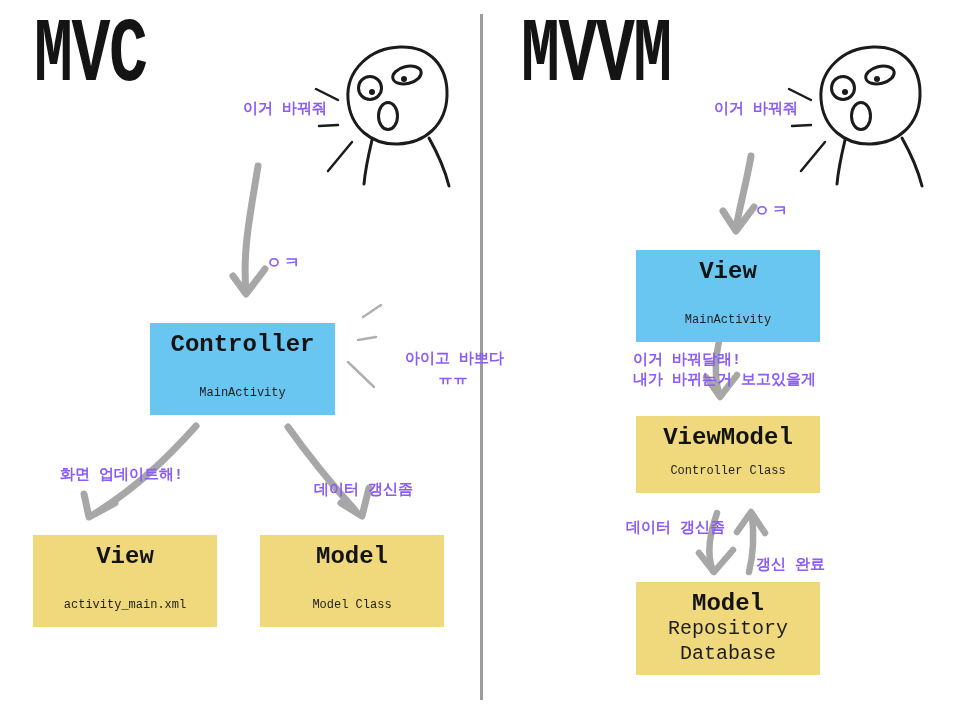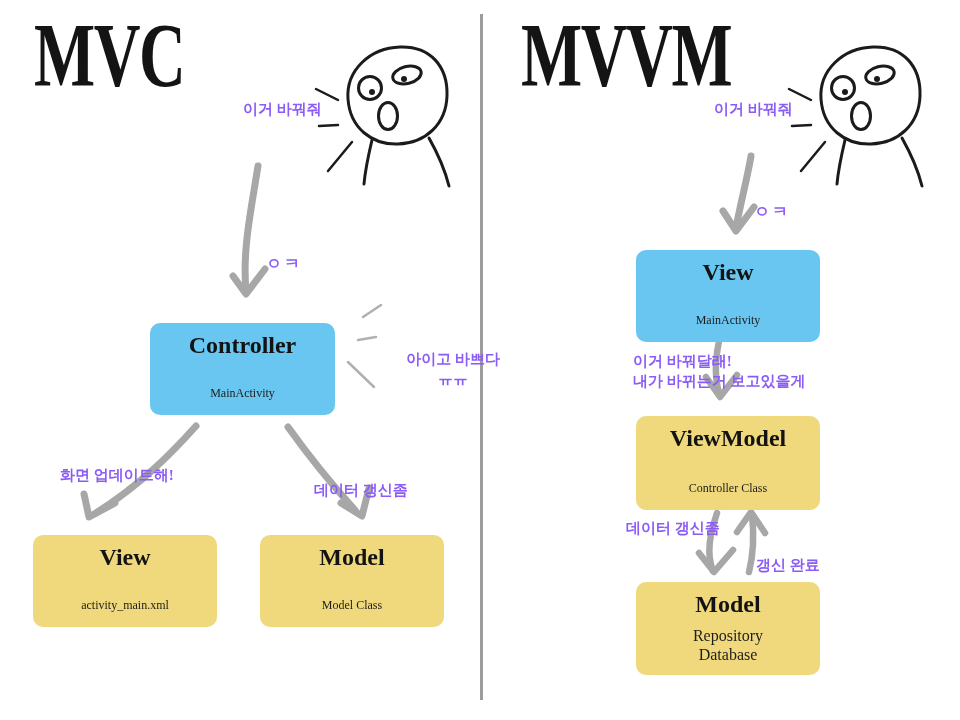--- a/index.html
+++ b/index.html
@@ -1,45 +1,45 @@
 <!DOCTYPE html>
 <html style="--box_blue: #69c6f1; --box_yellow: #f0d97c; --arrow_gray: #a7a7a7; --divider_gray: #9c9c9c; --ink: #1b1b1b;"><head>
 <meta charset="utf-8">
 <style>
   * { margin:0; padding:0; box-sizing:border-box; }
   html,body { background:#fff; }
   #stage {
     position:relative; width:960px; height:720px; background:#ffffff;
-    font-family:Liberation Serif, serif; overflow:hidden; color:#111;
+    font-family:Liberation Mono, monospace; overflow:hidden; color:#111;
   }
   .divider {
     position:absolute; left:480px; top:14px; width:3px; height:686px;
     background:var(--divider_gray,#9c9c9c);
   }
   .panel-title {
     position:absolute; font-size:90px; font-weight:bold; line-height:1;
     letter-spacing:-2px; color:#141414; transform:scaleX(0.72);
     transform-origin:left top; white-space:nowrap; z-index:4;
   }
   #overlay { position:absolute; left:0; top:0; z-index:1; }
   .ink { stroke:var(--ink,#1b1b1b); fill:none; stroke-linecap:round; stroke-linejoin:round; }
   .ink-fill { fill:var(--ink,#1b1b1b); stroke:none; }
   .head-fill { fill:#ffffff; }
   .garrow { stroke:var(--arrow_gray,#a7a7a7); fill:none; stroke-linecap:round; stroke-linejoin:round; }
   .stress { stroke:#b0b0b0; fill:none; stroke-linecap:round; }
   .box {
     position:absolute; width:184px; height:92px; z-index:3;
     display:flex; flex-direction:column; align-items:center;
-    justify-content:space-between; padding:9px 4px 14px 4px; text-align:center;border-radius:10px;
+    justify-content:space-between; padding:9px 4px 14px 4px; text-align:center;
   }
   .box.blue { background:var(--box_blue,#69c6f1); }
   .box.yellow { background:var(--box_yellow,#f0d97c); }
   .box-title { font-size:24px; font-weight:bold; color:#131313; line-height:1.1; }
   .box-sub { font-size:12px; color:#1d1d1d; line-height:1.15; }
-  .box-sub.small { font-size:16px; line-height:1.22; }
+  .box-sub.small { font-size:20px; line-height:1.22; }
   .klabel {
     position:absolute; font-size:15px; font-weight:bold; color:#8b5cf6;
     white-space:nowrap; z-index:4; line-height:1.3;
   }
   .center { text-align:center;margin-left:43px; }
 </style>
 </head>
 <body>
 
 <div id="stage">
@@ -143,21 +143,21 @@
     <div>이거 바꿔달래!</div>
     <div>내가 바뀌는거 보고있을게</div>
   </div>
   <div class="klabel" style="left:626px; top:519px;">데이터 갱신좀</div>
   <div class="klabel" style="left:756px; top:556px;">갱신 완료</div>
 
   <div class="box blue" style="left:636px; top:250px;">
     <div class="box-title">View</div>
     <div class="box-sub">MainActivity</div>
   </div>
-  <div class="box yellow" style="left:636px; top:416px; height:94px;">
+  <div class="box yellow" style="left:636px; top:416px; height:77px;">
     <div class="box-title">ViewModel</div>
     <div class="box-sub">Controller Class</div>
   </div>
   <div class="box yellow" style="left:636px; top:582px; height:93px; padding-bottom:10px;">
     <div class="box-title">Model</div>
     <div class="box-sub small">
       <div>Repository</div>
       <div>Database</div>
     </div>
   </div>

